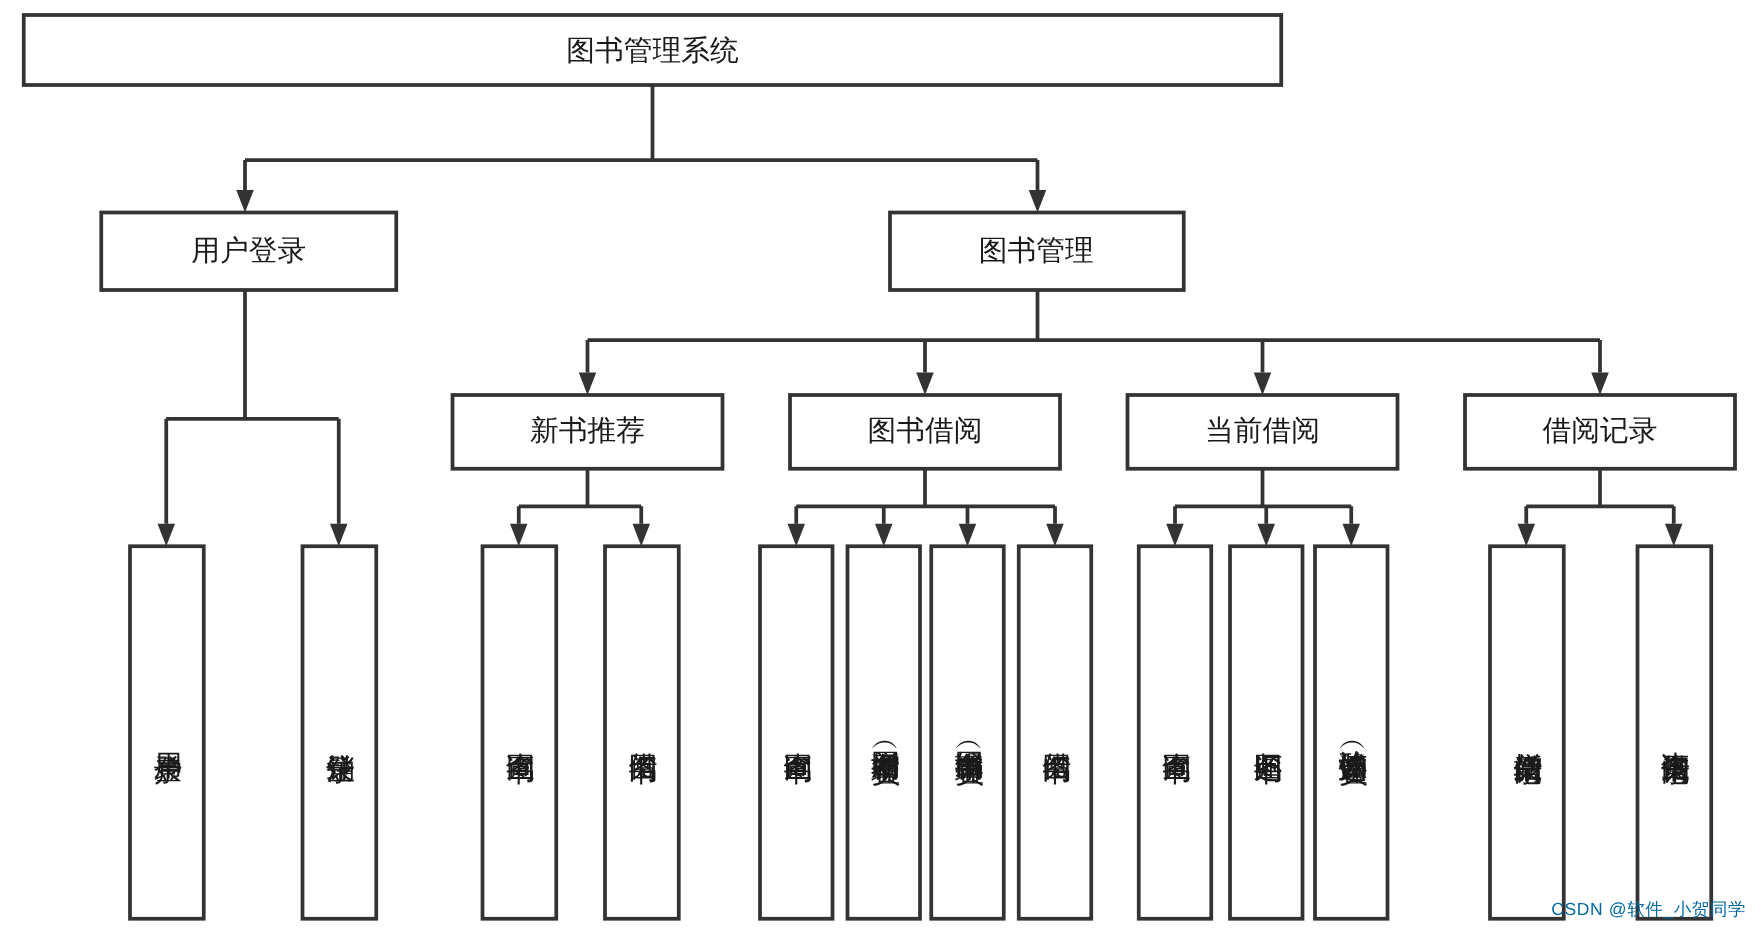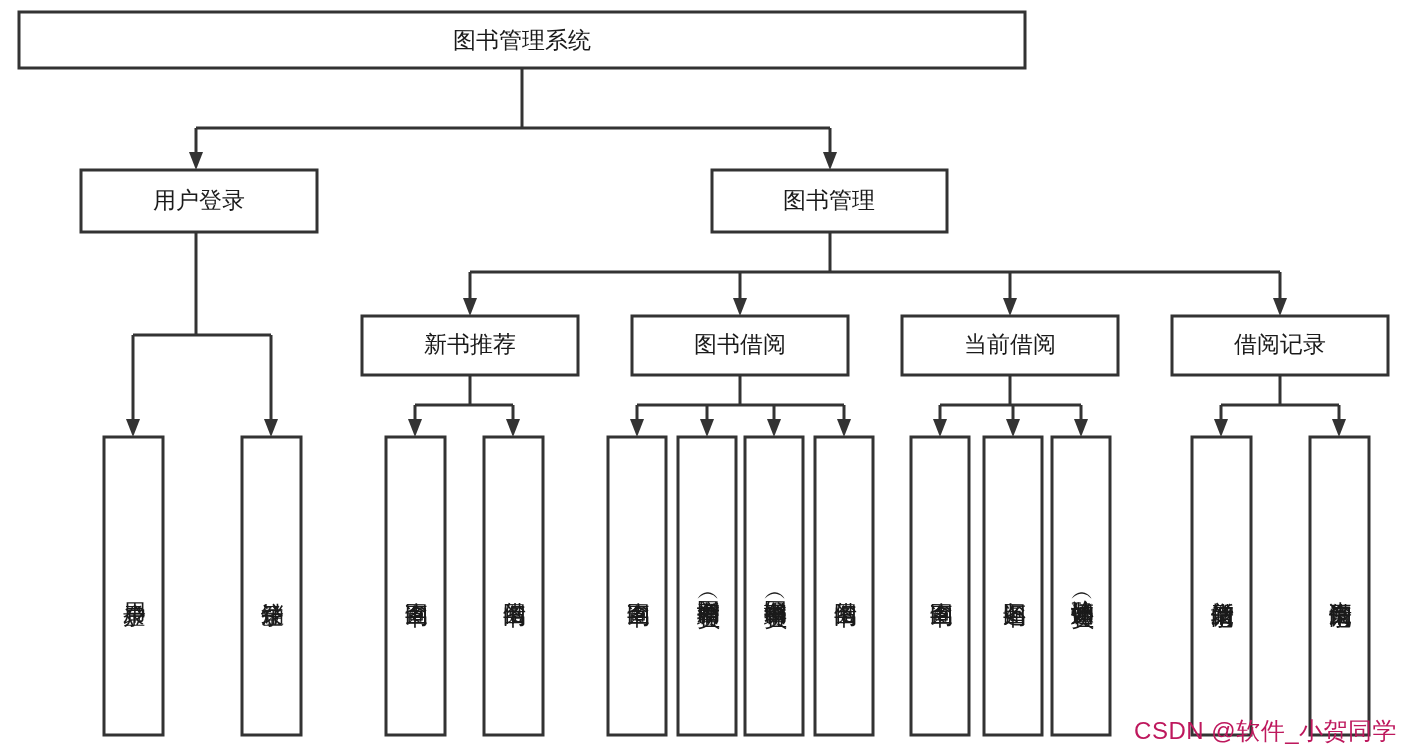--- a/index.html
+++ b/index.html
@@ -51,24 +51,24 @@
     stroke-width: 3;
     fill: none;
   }
   .arrow-head {
     fill: #333333;
     stroke: none;
   }
   .watermark {
     position: absolute;
     right: 8px;
-    bottom: 0;
+    bottom: 10px;
     font-family: "Liberation Sans", "DejaVu Sans", sans-serif;
-    font-size: 24px;
-    color: #be185d;
+    font-size: 14px;
+    color: #0369a1;
     white-space: nowrap;
     letter-spacing: 0.5px;
     pointer-events: none;
   }
 </style>
 </head>
 <body>
 
 <div id="diagram-root">
   <svg class="diagram" viewBox="0 0 1405 747" xmlns="http://www.w3.org/2000/svg">

